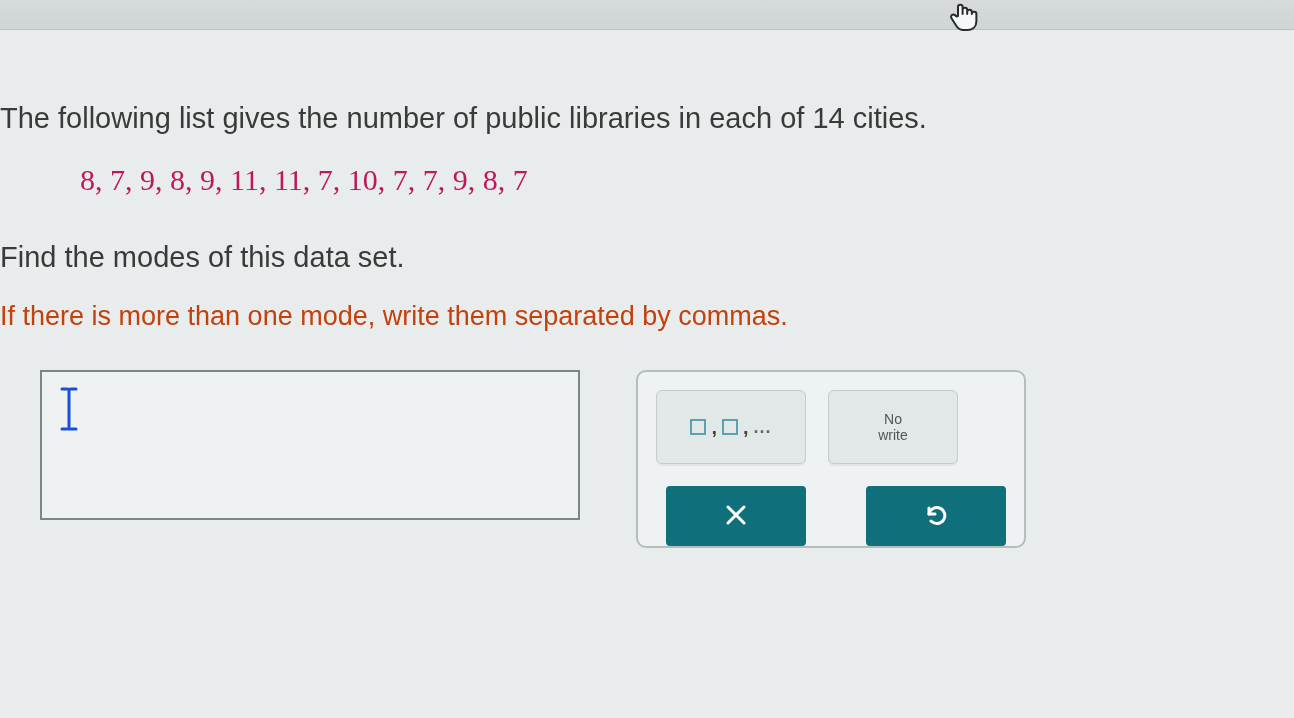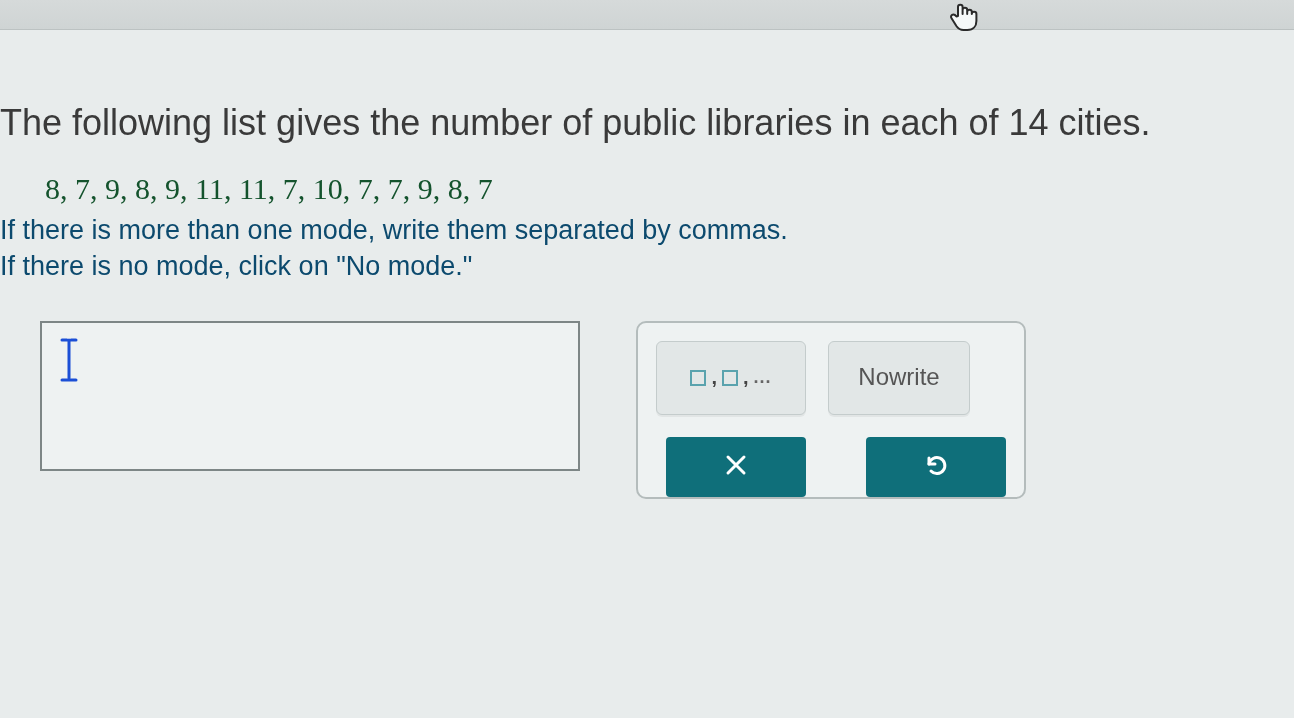--- a/index.html
+++ b/index.html
@@ -23,52 +23,52 @@
     top: -4px;
     right: 310px;
     width: 40px;
     height: 40px;
     pointer-events: none;
   }
   .content {
     padding: 72px 0 0 0;
   }
   .q-text {
-    font-size: 36px;
+    font-size: 29px;
     color: #3a3a3a;
     margin: 0 0 28px 0;
     padding-left: 0;
   }
   .data-line {
     font-size: 30px;
     font-family: Georgia, 'Times New Roman', serif;
-    color: #14532d;
-    padding-left: 45px;
-    margin-bottom: 6px;
+    color: #be185d;
+    padding-left: 80px;
+    margin-bottom: 40px;
   }
   .send-btn {
     display: inline-block;
     font-size: 24px;
     color: #444;
     background: #e8ecec;
     border: 2px solid #888e8e;
     border-radius: 30px;
     padding: 10px 24px;
     margin-left: 78px;
     cursor: pointer;
     box-shadow: 0 2px 0 rgba(0,0,0,0.08);
   }
   .prompt2 {
     font-size: 29px;
     color: #3a3a3a;
     margin: 44px 0 24px 0;
   }
   .hints {
     font-size: 27px;
-    color: #0c4a6e;
+    color: #c2410c;
     line-height: 1.35;
     margin-bottom: 36px;
   }
   .bottom-row {
     display: flex;
     align-items: flex-start;
     gap: 56px;
     padding-left: 40px;
   }
   .answer-box {
@@ -103,23 +103,24 @@
     display:flex;
     align-items:center;
     justify-content:center;
     cursor:pointer;
     box-shadow: 0 2px 0 rgba(0,0,0,0.05);
     font-size: 20px;
     color:#555;
   }
   .multi-btn { width: 150px; }
   .nomode-btn {
-    width: 142px;
+    width: 130px;
+    flex-direction: column;
     line-height:1.2;
-    font-size:24px;
+    font-size:14px;
     color:#555;
   }
   .tool-row2 {
     display:flex;
     gap: 60px;
     padding-left: 10px;
   }
   .action-btn {
     width: 150px;
     height: 60px;
@@ -157,24 +158,24 @@
   </span>
 </div>
 
 <div class="content">
 
   <p class="q-text">The following list gives the number of public libraries in each of 14 cities.</p>
 
   <p class="data-line">8, 7, 9, 8, 9, 11, 11, 7, 10, 7, 7, 9, 8, 7</p>
 
 
+  <p class="prompt2">Find the modes of this data set.</p>
 
   <div class="hints">
     <div>If there is more than one mode, write them separated by commas.</div>
-    <div>If there is no mode, click on "No mode."</div>
   </div>
 
   <div class="bottom-row">
 
     <div class="answer-box">
       <span class="cursor-input">
         <svg width="22" height="46" viewBox="0 0 22 46">
           <path d="M4 3 h5 M13 3 h5 M11 3 v40 M4 43 h5 M13 43 h5" stroke="#1b4fd6" stroke-width="3" fill="none" stroke-linecap="round"></path>
         </svg>
       </span>

